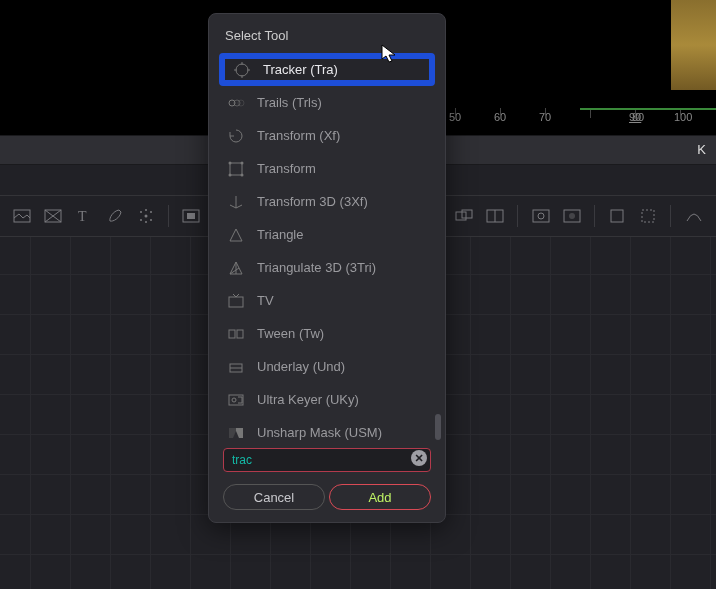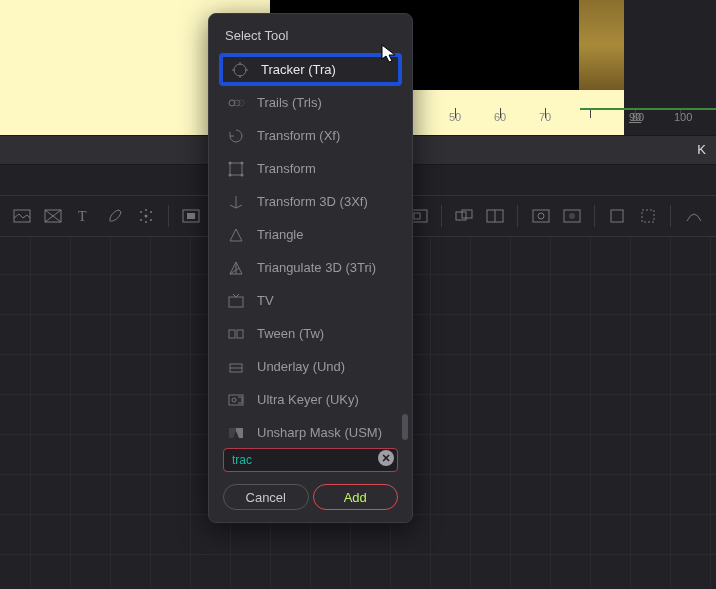--- a/index.html
+++ b/index.html
@@ -7,22 +7,22 @@
     width: 716px; height: 589px;
     background: #212126;
     font-family: -apple-system, BlinkMacSystemFont, "Segoe UI", sans-serif;
     font-size: 13px;
     color: #b8b8b8;
     overflow: hidden;
     position: relative;
   }
   
   .viewer-area {
-    position: absolute; left: 0; top: 0; width: 624px; height: 165px;
-    background: #fef9c3;
+    position: absolute; left: 0; top: 0; width: 716px; height: 165px;
+    background: #000000;
   }
   .viewer-darker { position:absolute; left:270px; top:0; width:350px; height:90px; background:#000; }
   .gold-strip { position:absolute; right:0; top:0; width:45px; height:90px; background:linear-gradient(#8a6f2e,#a98a3a,#735a24); }
   .ruler {
     position: absolute; left: 0; top: 108px; width: 716px; height: 22px;
     color: #888; font-size: 11px;
   }
   .ruler span { position: absolute; top: 3px; }
   .ruler-tick { position:absolute; top:0; width:1px; height:10px; background:#444; }
   .ruler-green { position:absolute; top:0; height:2px; background:#3a8a3a; }
@@ -48,34 +48,34 @@
     background:#212126;
     background-image:
       linear-gradient(#2a2a2f 1px, transparent 1px),
       linear-gradient(90deg, #2a2a2f 1px, transparent 1px);
     background-size: 40px 40px;
     background-position: -10px -3px;
   }
 
   
   .popup {
-    position:absolute; left:208px; top:13px; width:205px; height:510px;
+    position:absolute; left:208px; top:13px; width:238px; height:510px;
     background:#2b2b30; border:1px solid #3c3c42; border-radius:8px;
     box-shadow:0 6px 28px rgba(0,0,0,.55);
     display:flex; flex-direction:column; padding:14px 10px 12px;
     z-index:50;
   }
   .popup-title { color:#ccc; font-size:13px; margin:0 6px 10px; }
   .item-list { flex:1; overflow:hidden; }
   .tool-item {
     display:flex; align-items:center; height:33px; padding:0 8px; gap:12px;
     border-radius:4px; color:#9a9a9e; font-size:13px;
   }
   .tool-item.highlight {
-    border:4px solid #1d4ed8; color:#e8e8ec; background:#25252a;
+    border:6px solid #1d4ed8; color:#e8e8ec; background:#25252a;
   }
   .tool-icon { width:18px; height:18px; display:flex; align-items:center; justify-content:center; color:#777; flex-shrink:0; }
   .scroll-thumb { position:absolute; right:4px; top:400px; width:6px; height:26px; background:#4f4f56; border-radius:3px; }
   .search-row { margin:6px 4px 0; }
   .search-input {
     width:100%; height:24px; background:#1e1e22; border:1px solid #b23a4c; border-radius:4px;
     color:#14b8a6; padding:0 26px 0 8px; font-size:12px; outline:none;
   }
   .search-clear {
     position:absolute; right:18px; bottom:56px; width:16px;height:16px;border-radius:50%;

